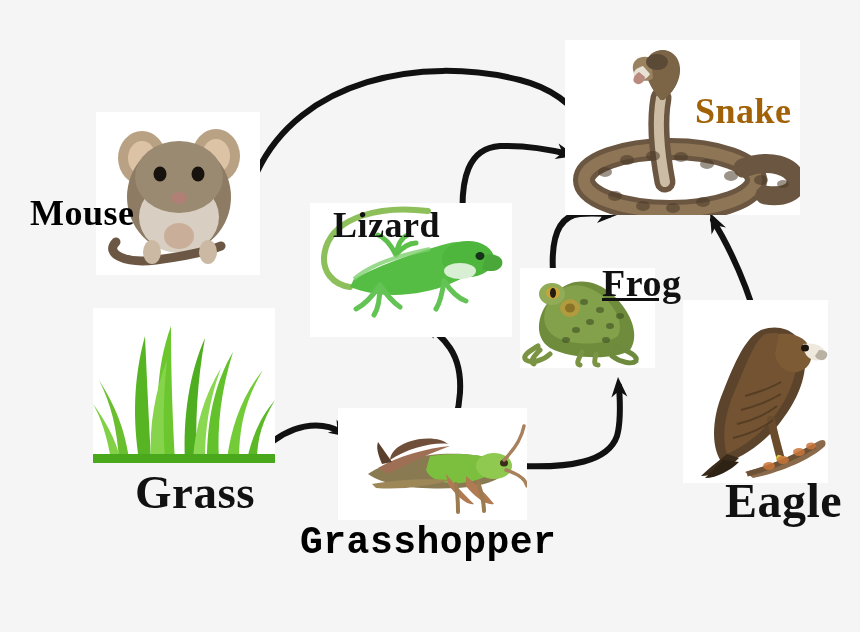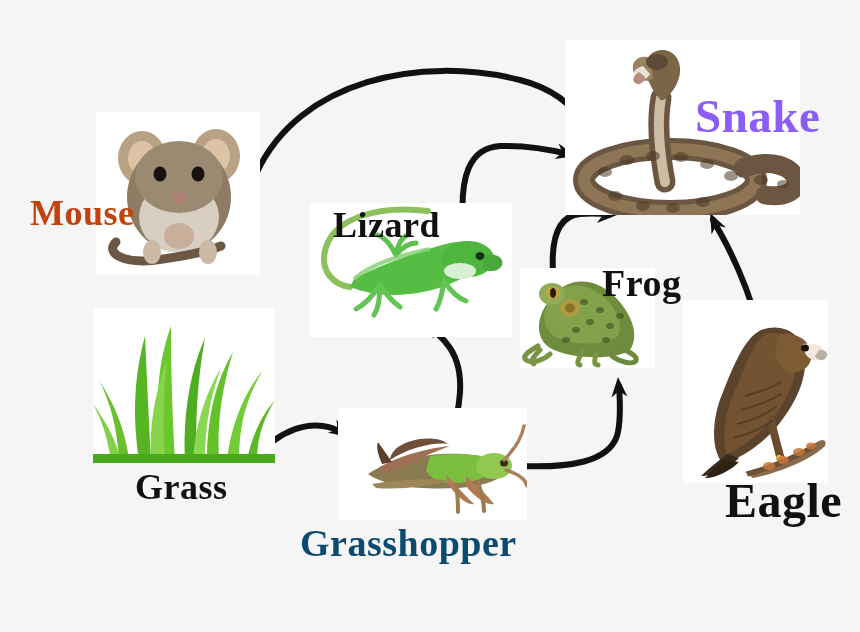--- a/index.html
+++ b/index.html
@@ -81,21 +81,21 @@
         <ellipse cx="83" cy="65" rx="44" ry="36" fill="#9b8a72"></ellipse>
         <ellipse cx="64" cy="62" rx="6.5" ry="7.5" fill="#17120d"></ellipse>
         <ellipse cx="102" cy="62" rx="6.5" ry="7.5" fill="#17120d"></ellipse>
         <ellipse cx="83" cy="86" rx="8" ry="6" fill="#b07f76"></ellipse>
         <path d="M20 130 C 8 142 30 152 60 148 C 90 144 110 140 125 134" stroke="#6b5743" stroke-width="9" fill="none" stroke-linecap="round"></path>
         <ellipse cx="56" cy="140" rx="9" ry="12" fill="#cbb9a3"></ellipse>
         <ellipse cx="112" cy="140" rx="9" ry="12" fill="#cbb9a3"></ellipse>
         <ellipse cx="83" cy="124" rx="15" ry="13" fill="#c9ae9a"></ellipse>
       </svg>
     </div>
-    <div class="label" id="label-mouse" style="left: 30px; top: 195px; font-size: 36px; color: #c2410c;">Mouse</div>
+    <div class="label" id="label-mouse" style="left: 30px; top: 195px; font-size: 36px; color: #000000;">Mouse</div>
   </div>
 
   <div class="node">
     <div class="photo" id="photo-snake" style="left: 565px; top: 40px; width: 235px; height: 175px; background: rgb(255, 255, 255);">
       <svg class="art" viewBox="0 0 235 175" preserveAspectRatio="none">
         <ellipse cx="105" cy="140" rx="86" ry="31" fill="none" stroke="#6b5641" stroke-width="22"></ellipse>
         <ellipse cx="105" cy="140" rx="86" ry="31" fill="none" stroke="#8d7555" stroke-width="12"></ellipse>
         <path d="M178 128 C 205 118 228 126 231 140 C 233 152 218 158 200 155" stroke="#6b5641" stroke-width="19" fill="none" stroke-linecap="round"></path>
         <path d="M100 142 C 94 110 92 80 96 58" stroke="#6b5641" stroke-width="21" fill="none" stroke-linecap="round"></path>
         <path d="M100 142 C 94 110 92 80 96 58" stroke="#cdbca4" stroke-width="10" fill="none" stroke-linecap="round"></path>
@@ -114,21 +114,21 @@
             <ellipse cx="166" cy="136" rx="7" ry="5"></ellipse>
           <ellipse cx="50" cy="156" rx="7" ry="5"></ellipse>
             <ellipse cx="78" cy="166" rx="7" ry="5"></ellipse>
           <ellipse cx="108" cy="168" rx="7" ry="5"></ellipse>
             <ellipse cx="138" cy="162" rx="7" ry="5"></ellipse>
           <ellipse cx="196" cy="140" rx="7" ry="5"></ellipse>
             <ellipse cx="218" cy="144" rx="6" ry="4"></ellipse>
         </g>
       </svg>
     </div>
-    <div class="label" id="label-snake" style="left: 695px; top: 93px; font-size: 47px; color: #8b5cf6;">Snake</div>
+    <div class="label" id="label-snake" style="left: 695px; top: 93px; font-size: 36px; color: #a16207;">Snake</div>
   </div>
 
   <div class="node">
     <div class="photo" id="photo-lizard" style="left: 310px; top: 203px; width: 202px; height: 134px; background: rgb(255, 255, 255);">
       <svg class="art" viewBox="0 0 202 134" preserveAspectRatio="none">
         <path d="M118 8 C 70 2 26 14 16 44 C 8 70 26 82 40 84" stroke="#8dbf5a" stroke-width="6" fill="none" stroke-linecap="round"></path>
         <path d="M40 84 C 70 96 110 94 142 80 C 166 70 176 58 172 48 C 168 38 150 36 132 42 C 104 50 70 62 44 76 Z" fill="#56bd44"></path>
         <ellipse cx="158" cy="56" rx="26" ry="18" fill="#4fb63d"></ellipse>
         <path d="M176 52 C 188 50 194 56 192 62 C 190 68 180 70 172 66 Z" fill="#4aa739"></path>
         <ellipse cx="170" cy="53" rx="4.5" ry="4" fill="#16321a"></ellipse>
@@ -160,42 +160,42 @@
             <ellipse cx="80" cy="42" rx="4" ry="3"></ellipse>
           <ellipse cx="70" cy="54" rx="4" ry="3"></ellipse>
             <ellipse cx="90" cy="58" rx="4" ry="3"></ellipse>
           <ellipse cx="56" cy="62" rx="4" ry="3"></ellipse>
             <ellipse cx="86" cy="72" rx="4" ry="3"></ellipse>
           <ellipse cx="46" cy="72" rx="4" ry="3"></ellipse>
             <ellipse cx="100" cy="48" rx="4" ry="3"></ellipse>
         </g>
       </svg>
     </div>
-    <div class="label" id="label-frog" style="left: 602px; top: 264px; font-size: 38px; color: rgb(17, 17, 17);">Frog</div>
+    <div class="label" id="label-frog" style="left: 602px; top: 264px; font-size: 38px; color: rgb(17, 17, 17); text-decoration: underline;">Frog</div>
   </div>
 
   <div class="node">
     <div class="photo" id="photo-grass" style="left: 93px; top: 308px; width: 182px; height: 155px; background: rgb(255, 255, 255);">
       <svg class="art" viewBox="0 0 182 155" preserveAspectRatio="none">
         <g fill="none" stroke-linecap="round">
           <path d="M26 152 C 24 120 18 96 6 72 C 18 92 30 112 36 150" fill="#6abf2e" stroke="none"></path>
           <path d="M46 152 C 40 112 40 72 52 28 C 54 74 56 116 58 152" fill="#57b524" stroke="none"></path>
           <path d="M70 152 C 62 110 62 62 78 18 C 78 70 80 118 82 152" fill="#6cc72f" stroke="none"></path>
           <path d="M92 152 C 90 110 96 66 112 30 C 104 74 102 118 104 152" fill="#4fae1f" stroke="none"></path>
           <path d="M114 152 C 114 112 122 74 140 44 C 128 82 124 118 126 152" fill="#63c12b" stroke="none"></path>
           <path d="M134 152 C 138 118 150 86 170 62 C 152 92 146 120 146 152" fill="#74cb38" stroke="none"></path>
           <path d="M18 152 C 14 128 8 110 0 96 C 12 112 22 130 28 152" fill="#81d045" stroke="none"></path>
           <path d="M154 152 C 160 124 170 106 182 92 C 170 112 164 130 164 152" fill="#5cb926" stroke="none"></path>
           <path d="M58 152 C 56 118 62 84 74 52 C 70 90 70 122 72 152" fill="#86d44b" stroke="none"></path>
           <path d="M100 152 C 102 118 112 86 128 60 C 116 92 112 122 112 152" fill="#8ad751" stroke="none"></path>
         </g>
         <rect x="0" y="146" width="182" height="9" fill="#4aa81c"></rect>
       </svg>
     </div>
-    <div class="label" id="label-grass" style="left: 135px; top: 469px; font-size: 36px; color: rgb(17, 17, 17);">Grass</div>
+    <div class="label" id="label-grass" style="left: 135px; top: 469px; font-size: 47px; color: rgb(17, 17, 17);">Grass</div>
   </div>
 
   <div class="node">
     <div class="photo" id="photo-grasshopper" style="left: 338px; top: 408px; width: 189px; height: 112px; background: rgb(255, 255, 255);">
       <svg class="art" viewBox="0 0 189 112" preserveAspectRatio="none">
         <path d="M30 66 C 50 52 90 44 126 46 C 152 48 166 54 170 60 C 166 70 150 78 120 80 C 82 82 46 78 30 66 Z" fill="#8a7a52"></path>
         <path d="M92 48 C 118 44 142 46 158 52 C 162 60 152 70 130 74 C 108 78 92 72 88 62 Z" fill="#7cbf3e"></path>
         <ellipse cx="156" cy="58" rx="18" ry="13" fill="#8fc94f"></ellipse>
         <ellipse cx="166" cy="55" rx="4" ry="3.5" fill="#3a2c18"></ellipse>
         <path d="M40 60 C 60 48 90 40 112 38 C 96 44 72 54 50 66 Z" fill="#9e6f55"></path>
@@ -203,21 +203,21 @@
         <path d="M52 52 C 70 40 96 34 110 36 C 104 30 86 28 70 34 C 58 38 52 46 52 52 Z" fill="#6f4f3a"></path>
         <path d="M44 56 C 40 46 38 40 40 34 C 44 40 50 48 54 54 Z" fill="#5a3f2d"></path>
         <path d="M108 66 C 118 78 128 88 136 96 C 130 98 118 88 110 76 Z" fill="#b07a52"></path>
         <path d="M128 68 C 140 78 150 88 156 96 C 148 98 136 88 128 78 Z" fill="#b07a52"></path>
         <path d="M166 52 C 178 40 184 28 186 18" stroke="#a8805c" stroke-width="3.5" fill="none" stroke-linecap="round"></path>
         <path d="M168 62 C 180 66 188 72 189 78" stroke="#a8805c" stroke-width="3.5" fill="none" stroke-linecap="round"></path>
         <path d="M118 76 C 120 88 120 98 120 104" stroke="#9b7b4f" stroke-width="4" fill="none" stroke-linecap="round"></path>
         <path d="M140 74 C 144 86 146 96 146 103" stroke="#9b7b4f" stroke-width="4" fill="none" stroke-linecap="round"></path>
       </svg>
     </div>
-    <div class="label" id="label-grasshopper" style="left: 300px; top: 524px; font-size: 38px; color: #0c4a6e;">Grasshopper</div>
+    <div class="label" id="label-grasshopper" style="left: 300px; top: 524px; font-size: 38px; color: #000000; font-family: Liberation Mono, monospace;">Grasshopper</div>
   </div>
 
   <div class="node">
     <div class="photo" id="photo-eagle" style="left: 683px; top: 300px; width: 145px; height: 183px; background: rgb(255, 255, 255);">
       <svg class="art" viewBox="0 0 145 183" preserveAspectRatio="none">
         <path d="M78 30 C 100 22 120 34 122 56 C 124 80 112 104 96 124 C 80 144 58 158 40 164 C 28 150 28 120 40 92 C 52 62 62 38 78 30 Z" fill="#5c442c"></path>
         <path d="M82 34 C 100 30 114 40 114 58 C 114 78 104 100 90 118 C 76 136 58 148 44 154 C 38 138 42 110 54 86 C 64 62 72 40 82 34 Z" fill="#735331"></path>
         <path d="M96 34 C 114 32 126 40 128 52 C 130 62 124 70 114 72 C 104 74 94 66 92 54 Z" fill="#7d5c35"></path>
         <path d="M120 44 C 132 42 140 46 142 52 C 144 58 138 62 130 60 C 124 58 120 52 120 44 Z" fill="#efe8dc"></path>
         <ellipse cx="122" cy="48" rx="4" ry="3.5" fill="#1b140b"></ellipse>

